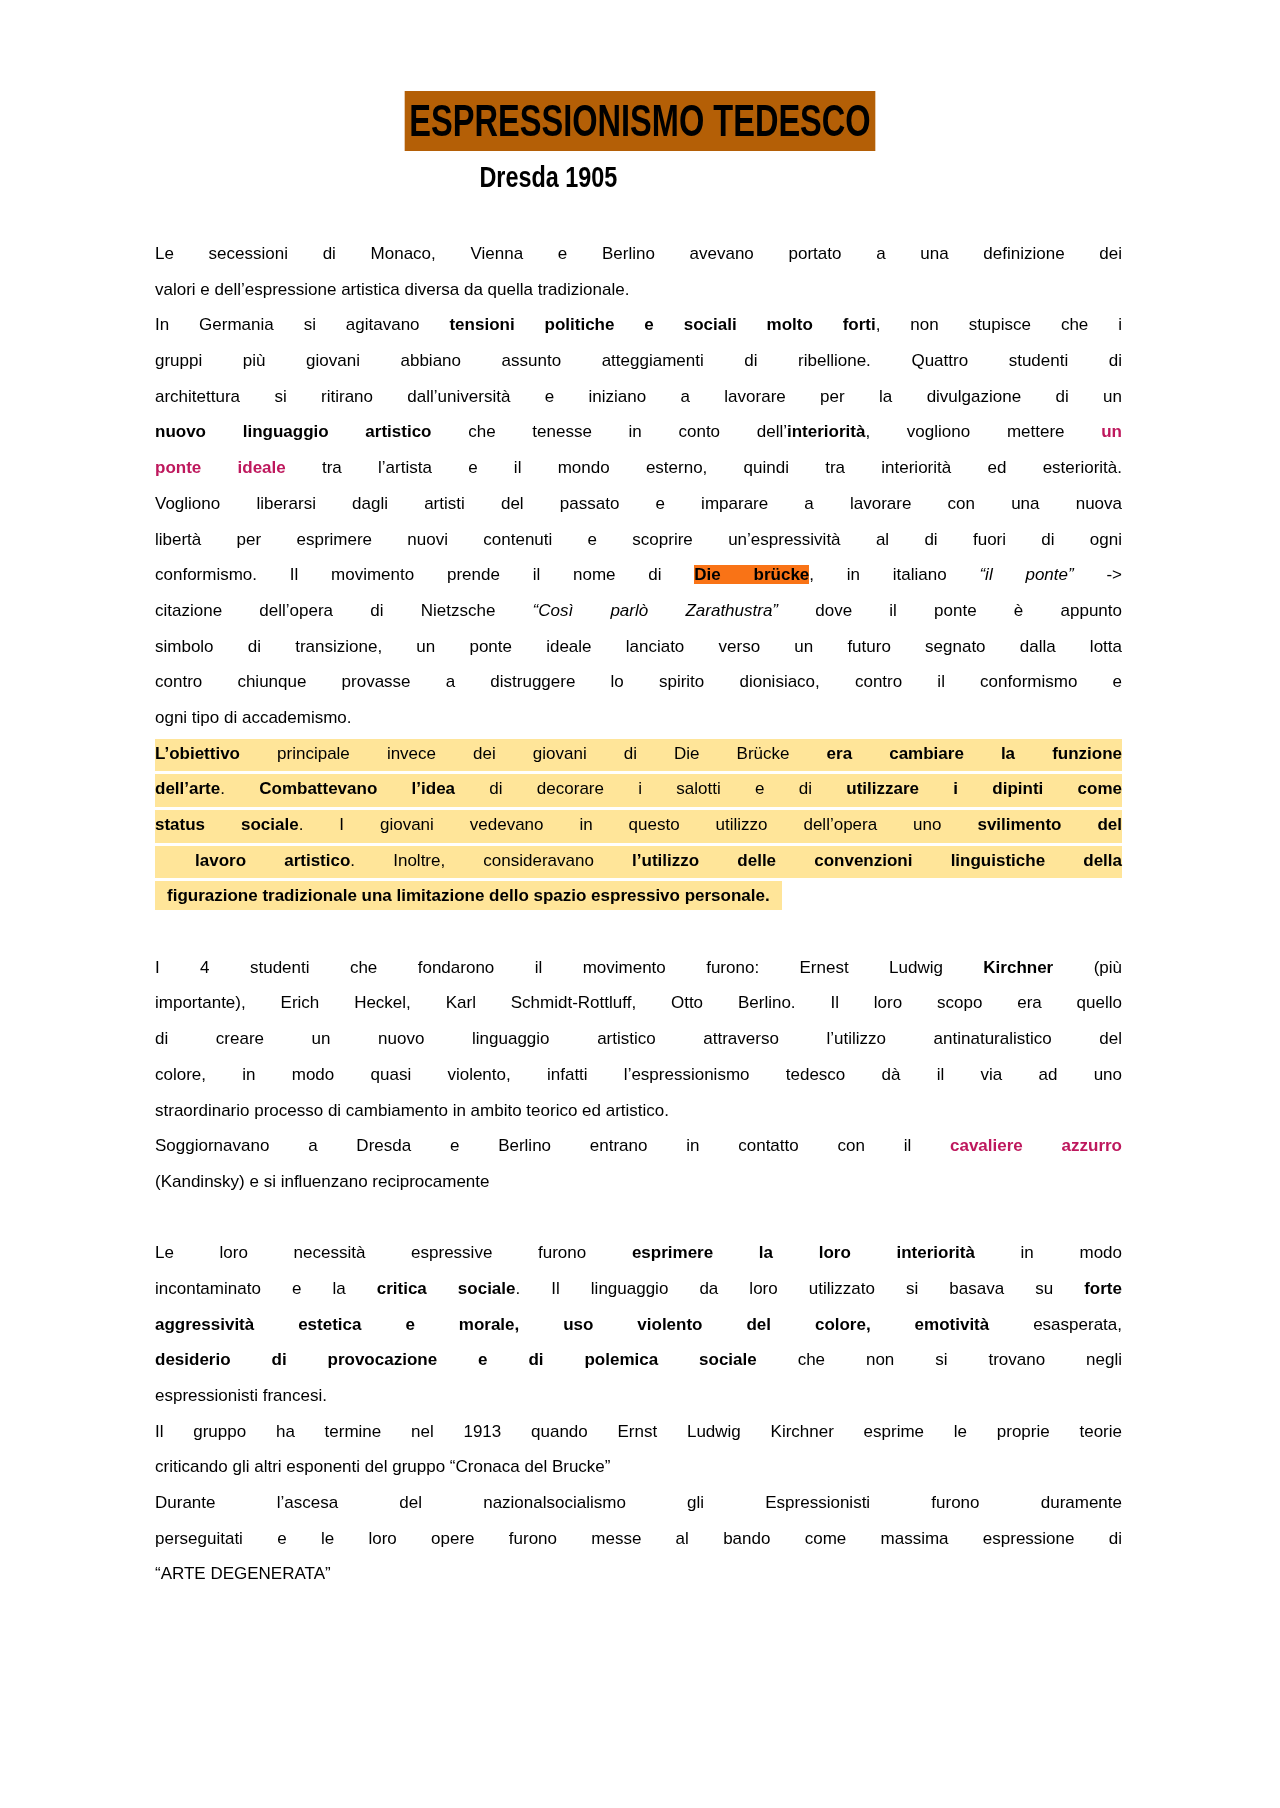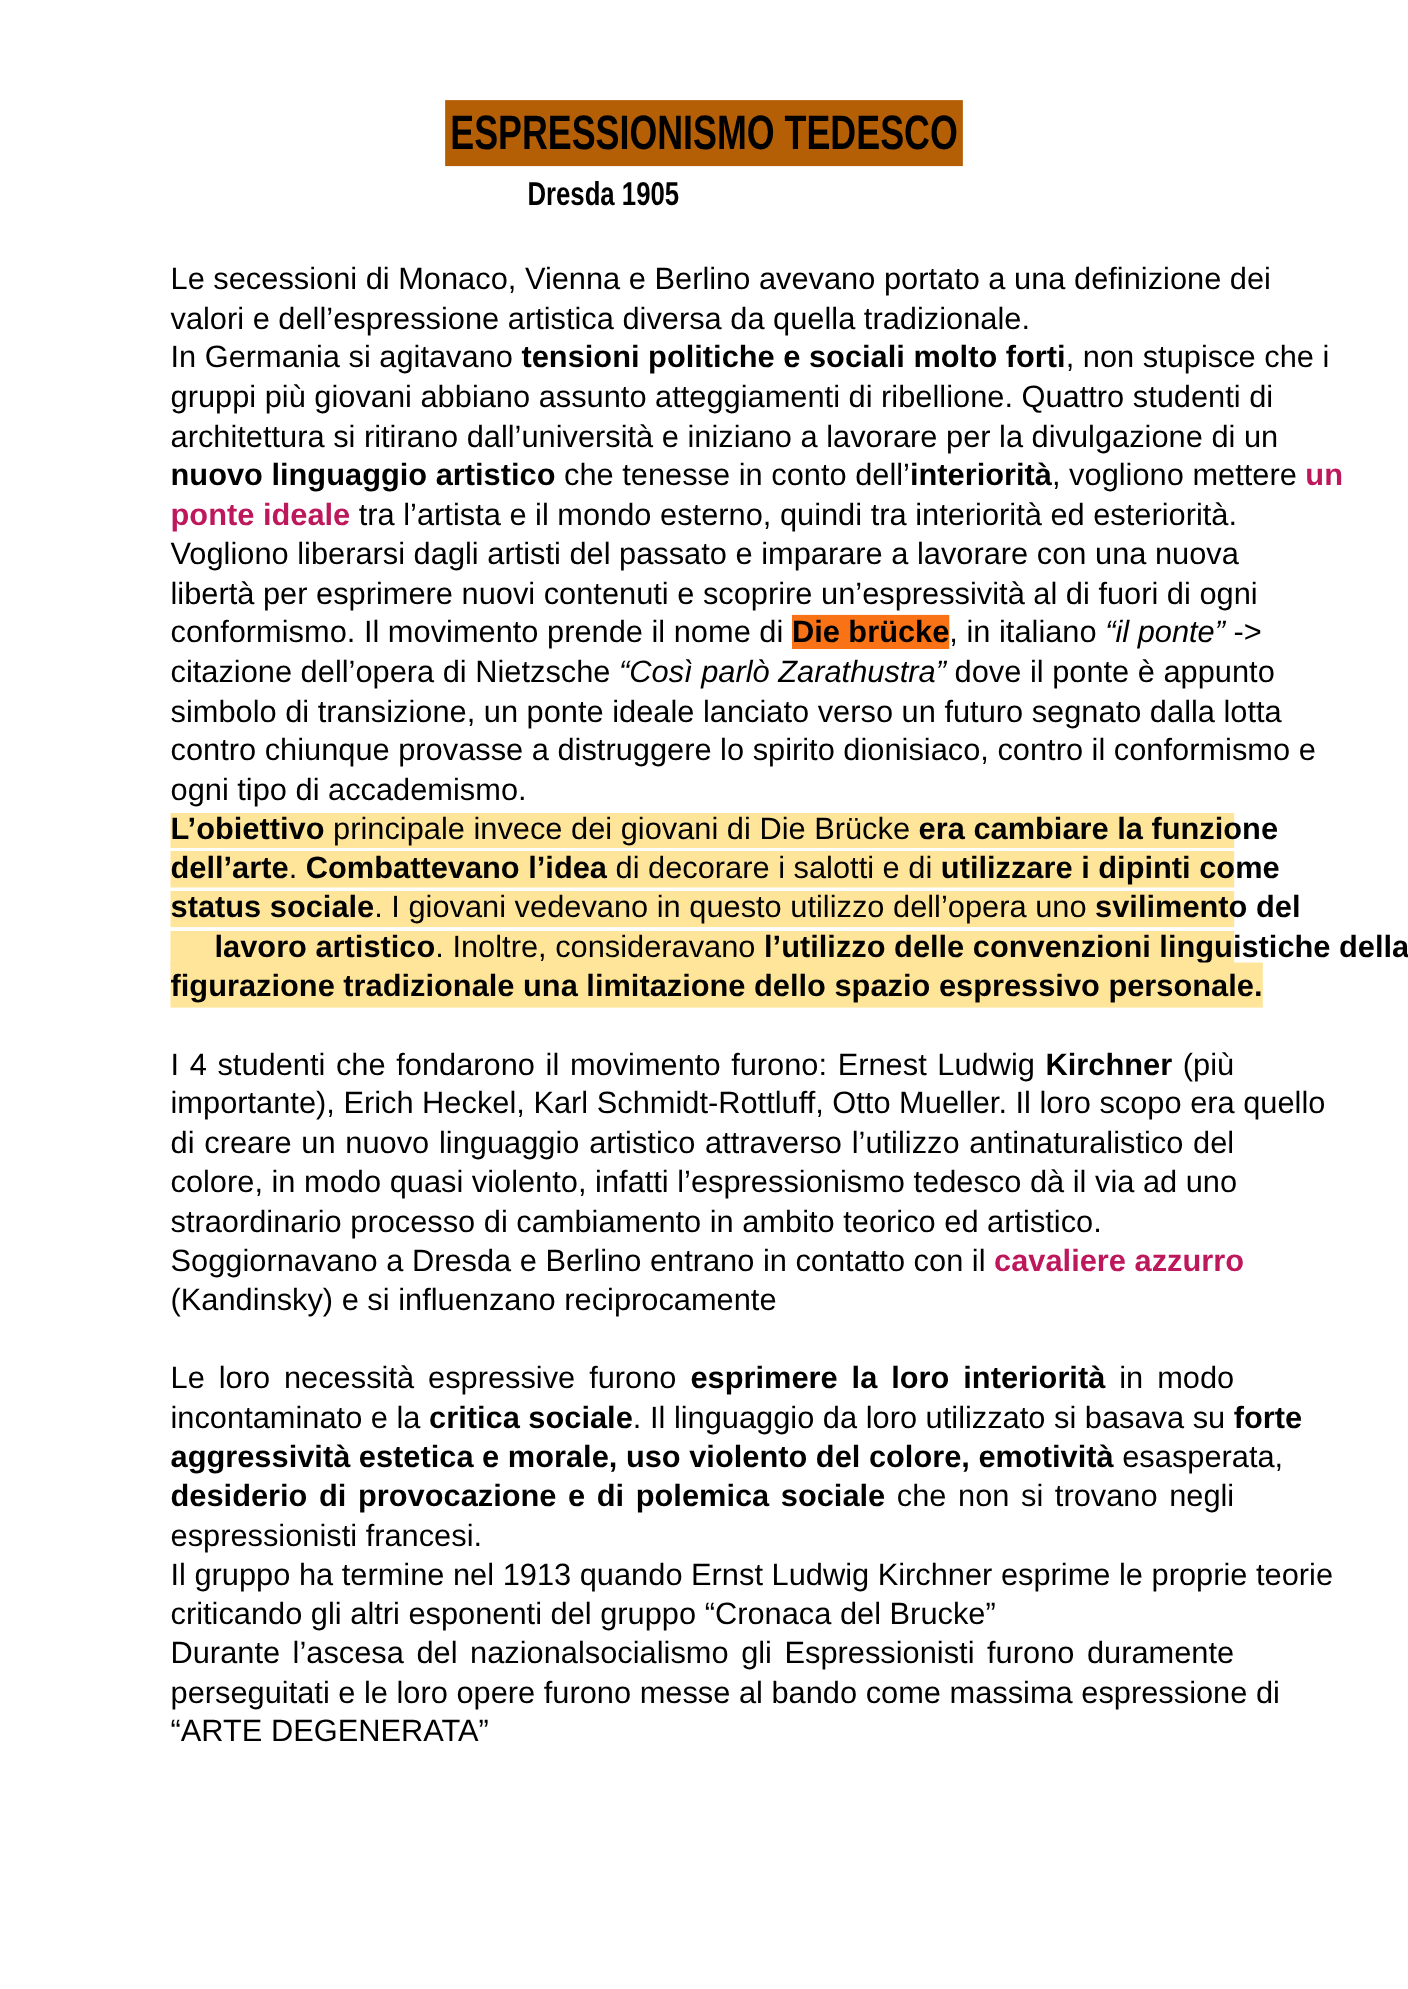--- a/index.html
+++ b/index.html
@@ -13,32 +13,32 @@
     transform: scaleX(0.74); transform-origin: center; letter-spacing: 0px;
     width: 628px; white-space: nowrap;
   }
   .subtitle-wrap { position: absolute; left: 0; top: 157px; width: 1096px; text-align: center; }
   .subtitle {
     display: inline-block; font-weight: 700; font-size: 30px; line-height: 40px;
     transform: scaleX(0.78); transform-origin: center; white-space: nowrap;
   }
   .body { position: absolute; left: 155px; top: 236px; width: 967px; }
   .line {
-    font-size: 28px; line-height: 35.7px; height: 35.7px; white-space: nowrap;
+    font-size: 17px; line-height: 35.7px; height: 35.7px; white-space: nowrap;
     text-align: justify; text-align-last: justify; display: block; overflow: visible;
   }
   .line.last { text-align-last: left; }
   .line .inner { display: inline; }
   .gap { height: 35.7px; }
   b { font-weight: 700; }
   .blue { color: #be185d; font-weight: 700; }
   .sel { background: #f97316; }
   .hl-line { background: linear-gradient(#ffffff 0, #ffffff 3px, #ffe599 3px, #ffe599 100%); }
   .hl-line.partial { background: none; }
-  .hl-line.partial .inner { background: #ffe599; padding: 5px 0; }
+  .hl-line.partial .inner { background: #ffe599; padding: 5px 12px; }
   em { font-style: italic; }
 </style>
 </head>
 <body>
 
 <div class="title-wrap">
   <span class="title">ESPRESSIONISMO TEDESCO</span>
 </div>
 <div class="subtitle-wrap">
   <span class="subtitle">Dresda 1905</span>
@@ -68,21 +68,21 @@
     <div class="line hl-line" style="white-space: nowrap;"><b>dell’arte</b><span>. </span><b>Combattevano l’idea</b><span> di decorare i salotti e di </span><b>utilizzare i dipinti come</b></div>
     <div class="line hl-line" style="white-space: nowrap;"><b>status sociale</b><span>. I giovani vedevano in questo utilizzo dell’opera uno </span><b>svilimento del</b></div>
     <div class="line hl-line" style="white-space: nowrap; padding-left: 40px;"><b>lavoro artistico</b><span>. Inoltre, consideravano </span><b>l’utilizzo delle convenzioni linguistiche della</b></div>
     <div class="line last hl-line partial" style="white-space: nowrap;"><b class="inner">figurazione tradizionale una limitazione dello spazio espressivo personale.</b></div>
   </div>
 
   <div class="gap"></div>
 
   <div>
     <div class="line" style="white-space: nowrap;"><span>I 4 studenti che fondarono il movimento furono: Ernest Ludwig </span><b>Kirchner</b><span> (più</span></div>
-    <div class="line" style="white-space: nowrap;"><span>importante), Erich Heckel, Karl Schmidt-Rottluff, Otto Mueller. Il loro scopo era quello</span></div>
+    <div class="line" style="white-space: nowrap;"><span>importante), Erich Heckel, Karl Schmidt-Rottluff, Otto Berlino. Il loro scopo era quello</span></div>
     <div class="line" style="white-space: nowrap;"><span>di creare un nuovo linguaggio artistico attraverso l’utilizzo antinaturalistico del</span></div>
     <div class="line" style="white-space: nowrap;"><span>colore, in modo quasi violento, infatti l’espressionismo tedesco dà il via ad uno</span></div>
     <div class="line last" style="white-space: nowrap;"><span>straordinario processo di cambiamento in ambito teorico ed artistico.</span></div>
     <div class="line" style="white-space: nowrap;"><span>Soggiornavano a Dresda e Berlino entrano in contatto con il </span><span class="blue">cavaliere azzurro</span></div>
     <div class="line last" style="white-space: nowrap;"><span>(Kandinsky) e si influenzano reciprocamente</span></div>
   </div>
 
   <div class="gap"></div>
 
   <div>

